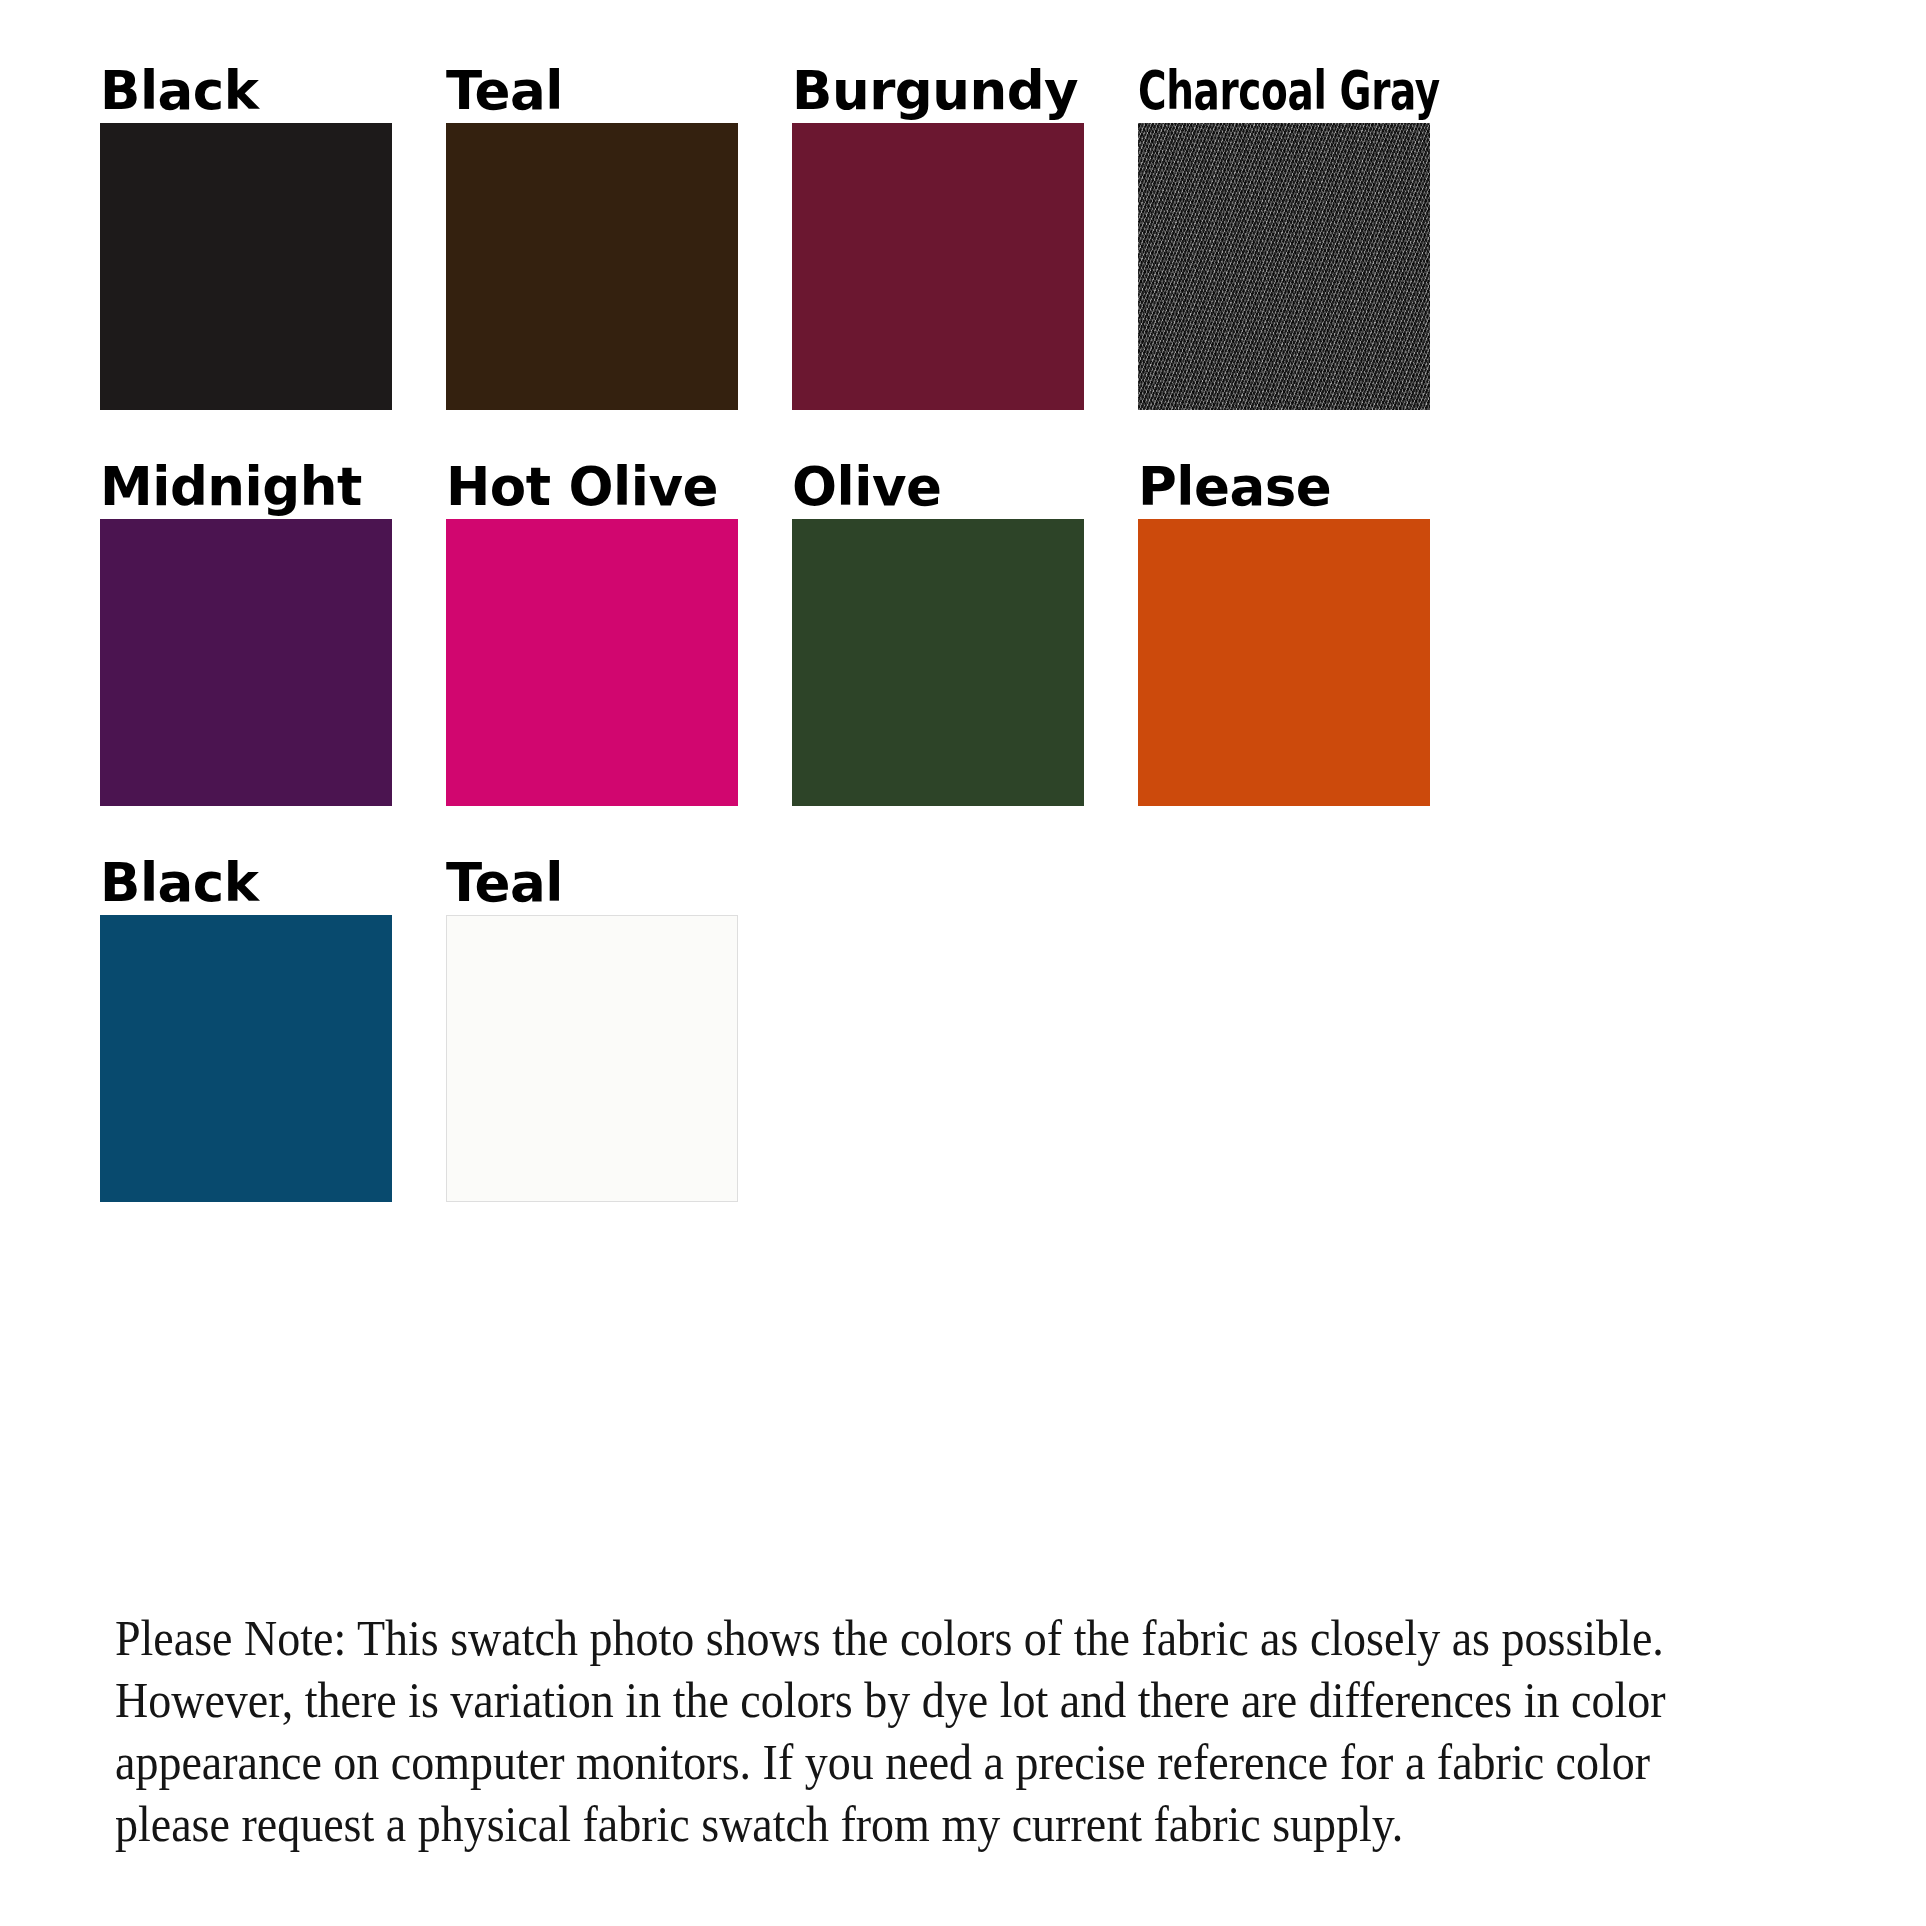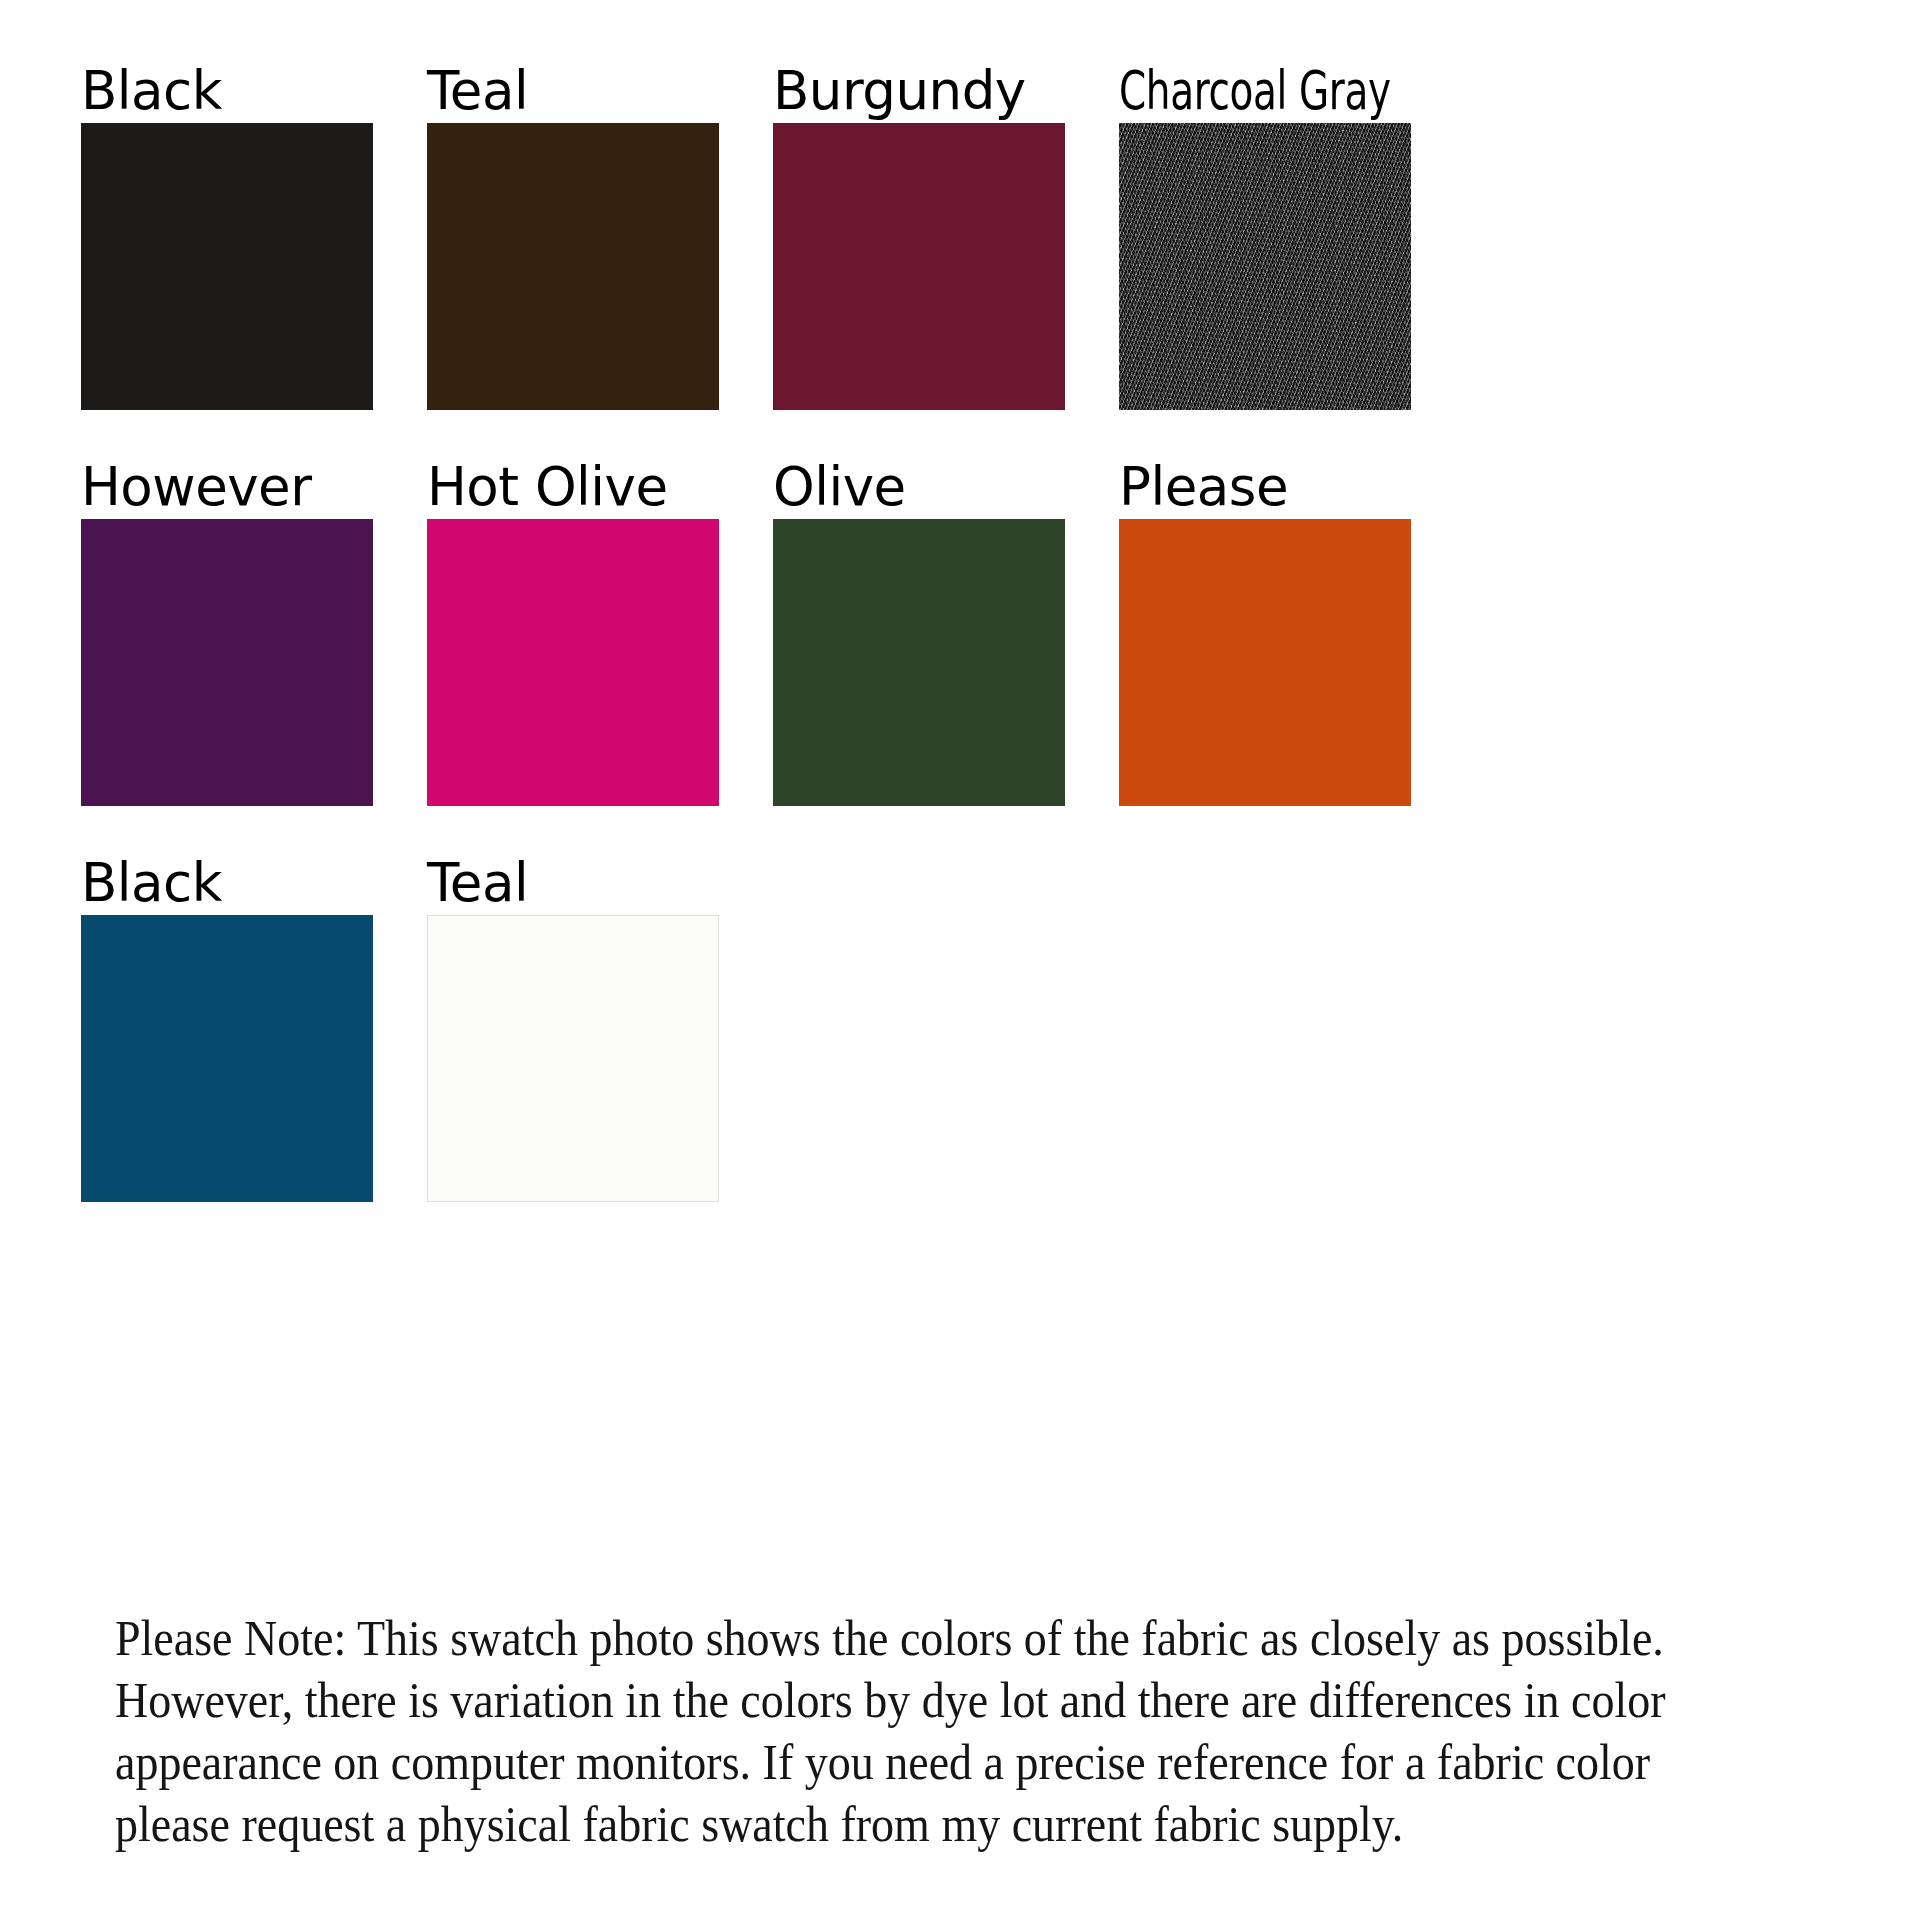--- a/index.html
+++ b/index.html
@@ -19,27 +19,28 @@
     position: relative;
     width: 1927px;
     height: 1927px;
     background: #ffffff;
     box-sizing: border-box;
   }
 
   
   .swatch-grid {
     position: absolute;
-    left: 81px;
+    left: 100px;
     top: 48px;
     width: 1742px;
     display: grid;
     grid-template-columns: repeat(4, 292px);
     grid-column-gap: 54px;
     grid-row-gap: 0px;
+    font-weight: bold;
   }
 
   .swatch-cell {
     width: 292px;
     height: 396px;
     position: relative;
     box-sizing: border-box;
   }
 
   .swatch-label {
@@ -126,21 +127,21 @@
       </div>
       <div class="swatch-cell">
         <span class="swatch-label">Burgundy</span>
         <span class="swatch-chip" style="background-color: rgb(107, 23, 48);"></span>
       </div>
       <div class="swatch-cell">
         <span class="swatch-label condensed-strong">Charcoal Gray</span>
         <span class="swatch-chip heather"></span>
       </div>
       <div class="swatch-cell">
-        <span class="swatch-label">However</span>
+        <span class="swatch-label">Midnight</span>
         <span class="swatch-chip" style="background-color: rgb(75, 20, 80);"></span>
       </div>
       <div class="swatch-cell">
         <span class="swatch-label">Hot Olive</span>
         <span class="swatch-chip" style="background-color: rgb(209, 6, 111);"></span>
       </div>
       <div class="swatch-cell">
         <span class="swatch-label">Olive</span>
         <span class="swatch-chip" style="background-color: rgb(45, 68, 40);"></span>
       </div>

